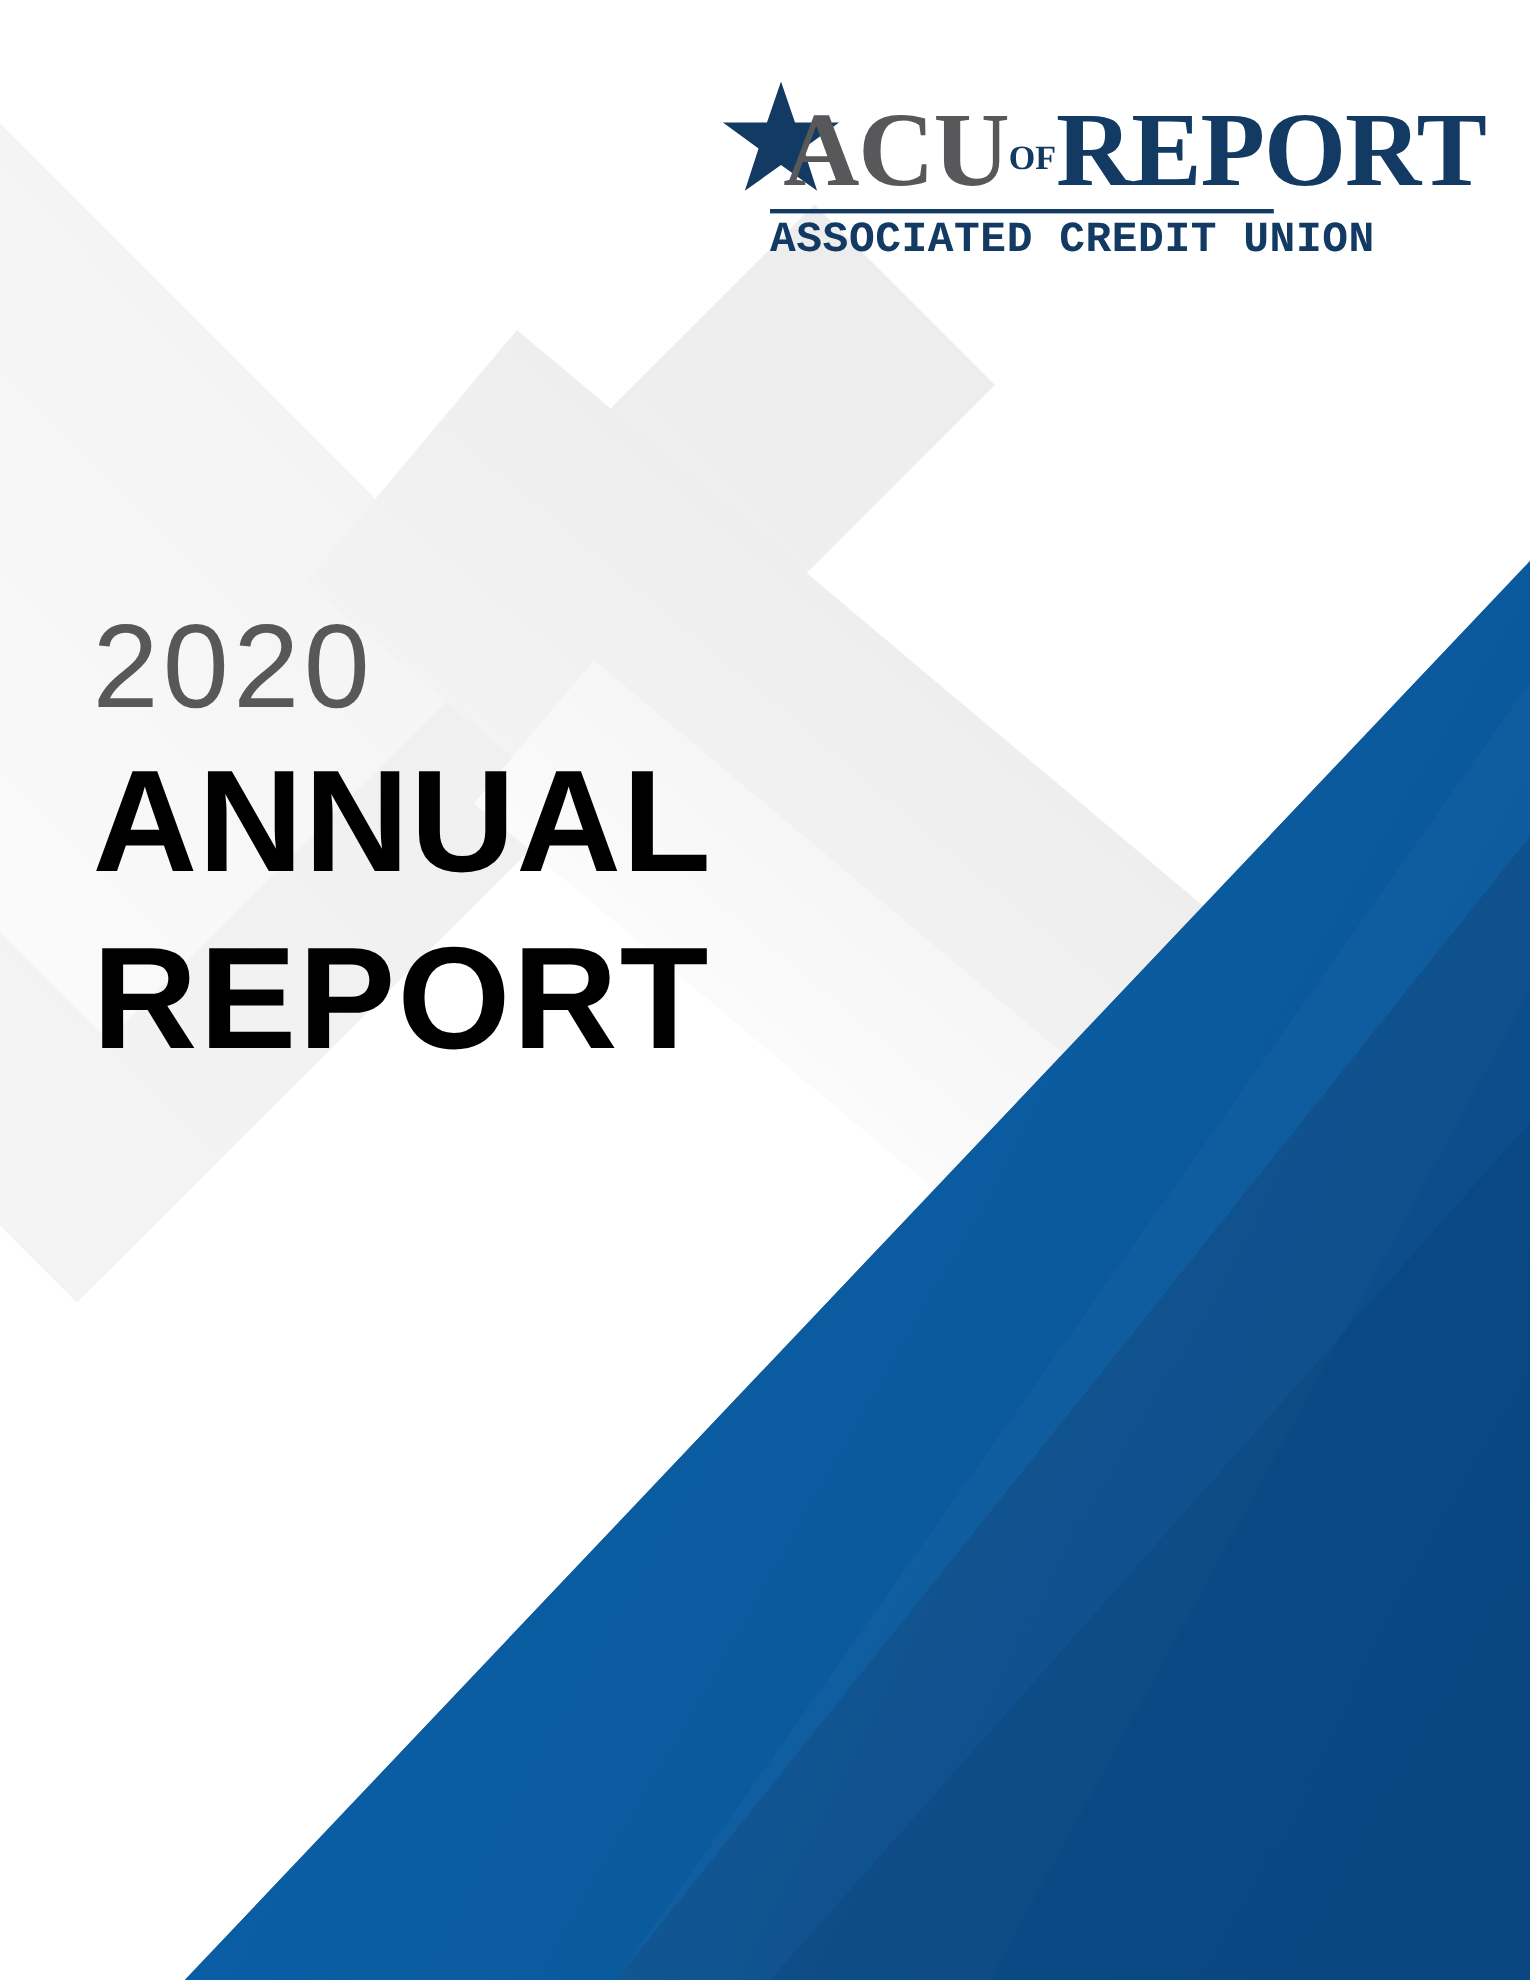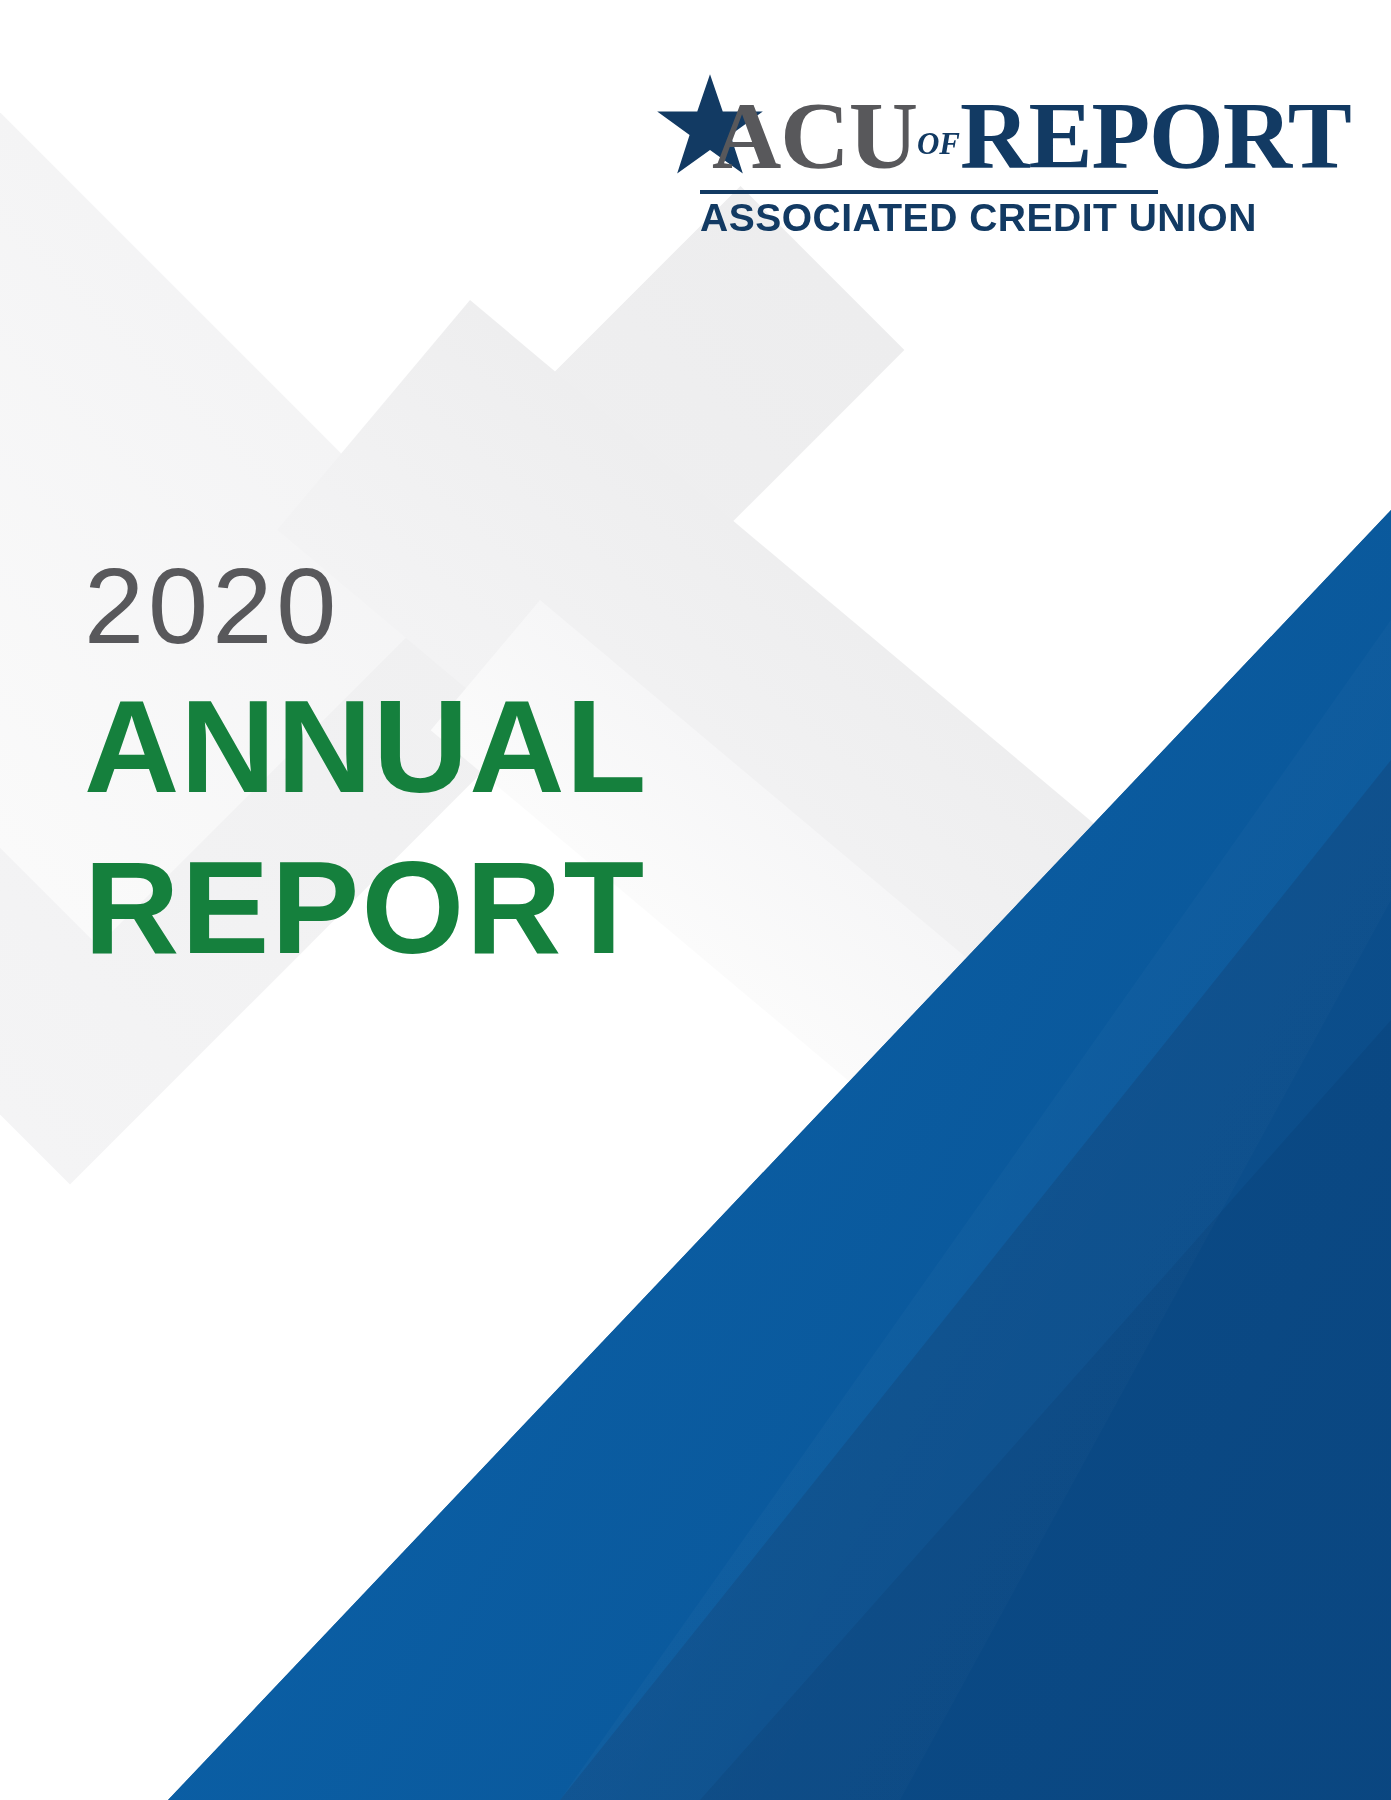--- a/index.html
+++ b/index.html
@@ -146,21 +146,20 @@
     color: #58585b;
     letter-spacing: -1px;
     margin-left: 12px;
   }
   .wm-of {
     font-size: 31px;
     font-weight: 700;
     color: #123a63;
     vertical-align: 14px;
     letter-spacing: 0px;
-    font-style: italic;
   }
   .wm-texas {
     font-size: 96px;
     font-weight: 700;
     color: #123a63;
     letter-spacing: -1px;
   }
   #logo-rule {
     position: absolute;
     left: 52px;
@@ -168,21 +167,21 @@
     width: 458px;
     height: 4px;
     background: #123a63;
   }
   #logo-tagline {
     position: absolute;
     left: 52px;
     top: 122px;
     width: 458px;
     text-align: center;
-    font-family: Liberation Sans, sans-serif;
+    font-family: Liberation Mono, monospace;
     font-size: 39px;
     font-weight: 700;
     color: #123a63;
     letter-spacing: 0.5px;
     white-space: nowrap;
   }
 
   
   #title-block {
     position: absolute;
@@ -200,21 +199,21 @@
     margin: 4px 0 4px 0;
   }
   #title-main {
     margin: 0;
   }
   .title-word {
     display: block;
     font-family: "Liberation Sans", sans-serif;
     font-size: 132px;
     font-weight: 700;
-    color: #15803d;
+    color: #000000;
     letter-spacing: 1px;
     line-height: 1.22;
   }
   #title-word-report {
     letter-spacing: 2px;
   }
 </style>
 </head>
 <body>
 

